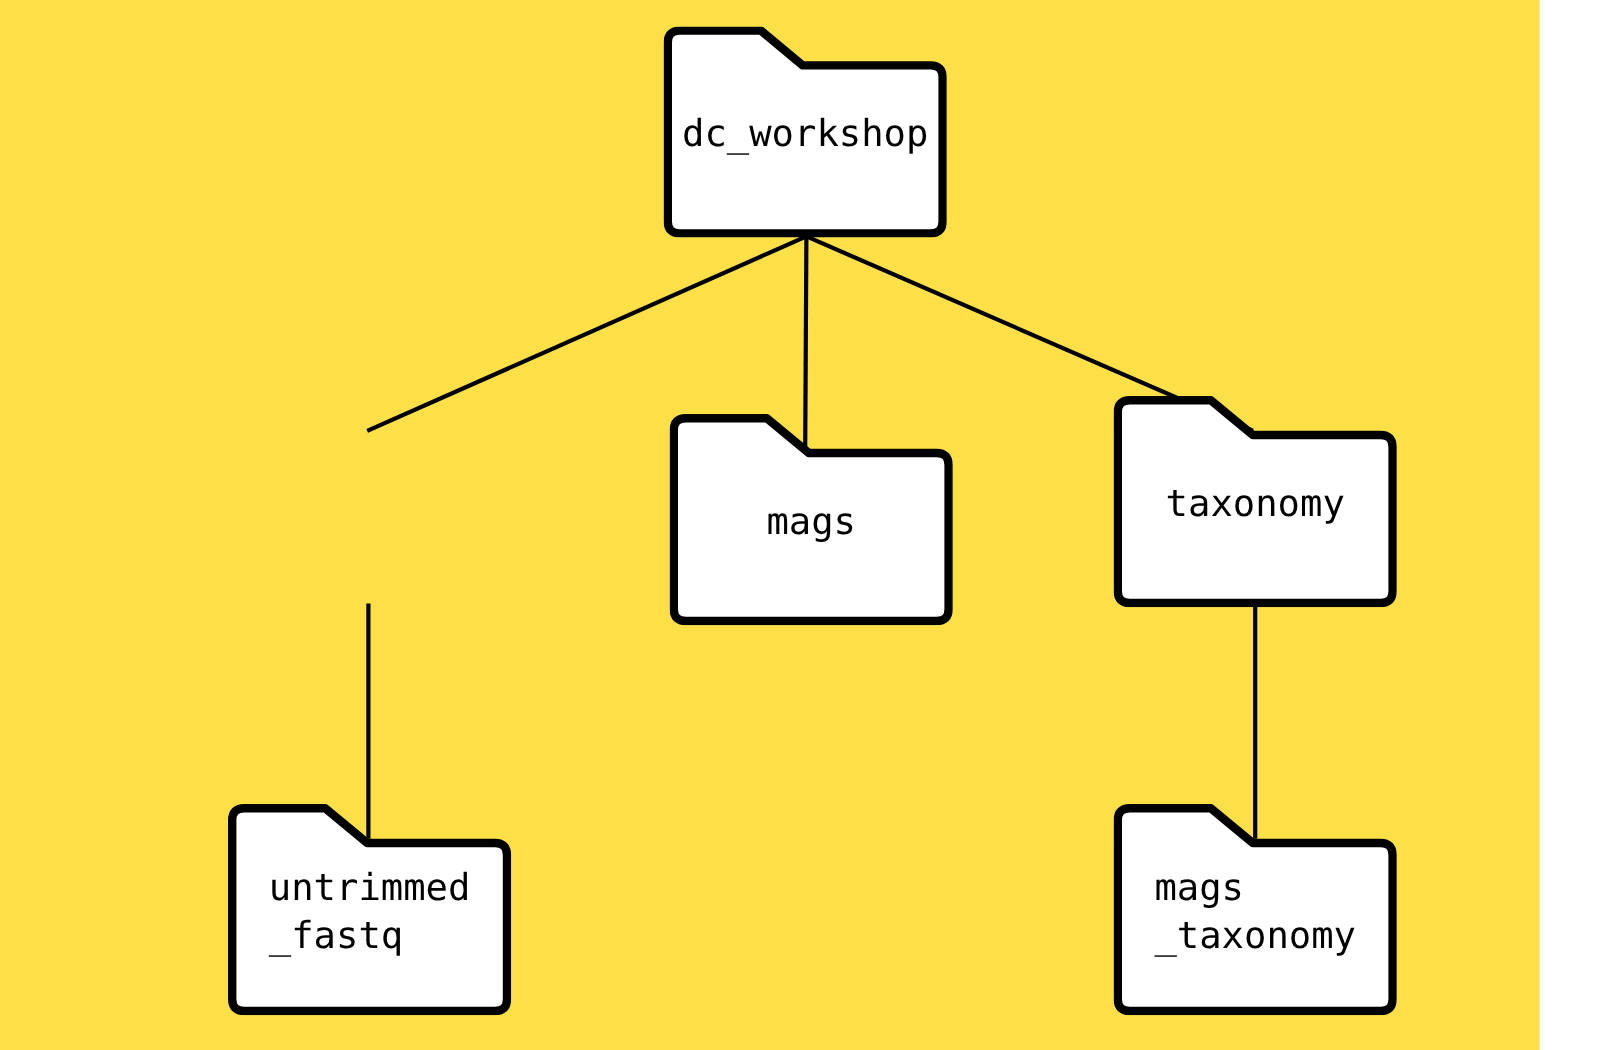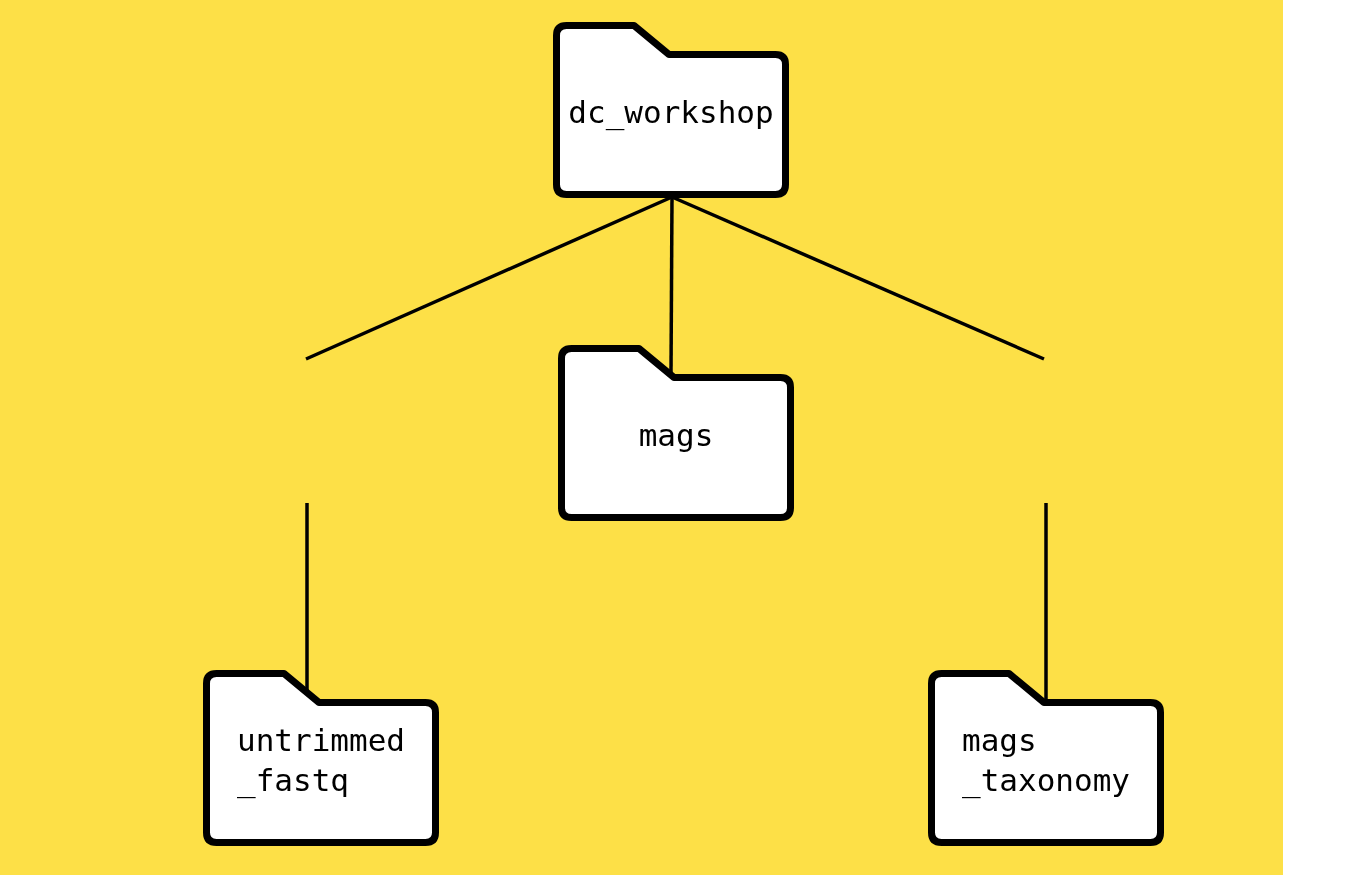--- a/index.html
+++ b/index.html
@@ -63,21 +63,21 @@
     font-size: 31px;
     line-height: 40px;
     color: #000000;
     margin-top: 4px;
   }
   
   .pos-dc-workshop     { left: 553px; top: 22px;  }
   .pos-data            { left: 190px; top: 330px; }
   .pos-mags            { left: 558px; top: 345px; }
   .pos-taxonomy        { left: 928px; top: 330px; }
-  .pos-untrimmed-fastq { left: 203px; top: 670px; }
+  .pos-untrimmed-fastq { left: 190px; top: 670px; }
   .pos-mags-taxonomy   { left: 928px; top: 670px; }
 </style>
 </head>
 <body>
 
 <div class="canvas">
 
   <svg class="connectors" viewBox="0 0 1345 875" xmlns="http://www.w3.org/2000/svg">
     <line x1="672" y1="197" x2="306" y2="359"></line>
     <line x1="672" y1="197" x2="671" y2="374"></line>
@@ -98,20 +98,28 @@
 
   <div class="folder pos-mags">
     <svg class="folder-shape" viewBox="0 0 236 176" xmlns="http://www.w3.org/2000/svg">
       <path d="M 13.5 3.5 L 81 3.5 L 116 32.5 L 222.5 32.5 Q 232.5 32.5 232.5 42.5 L 232.5 162.5 Q 232.5 172.5 222.5 172.5 L 13.5 172.5 Q 3.5 172.5 3.5 162.5 L 3.5 13.5 Q 3.5 3.5 13.5 3.5 Z"></path>
     </svg>
     <div class="folder-label">
       <span>mags</span>
     </div>
   </div>
 
+  <div class="folder pos-taxonomy">
+    <svg class="folder-shape" viewBox="0 0 236 176" xmlns="http://www.w3.org/2000/svg">
+      <path d="M 13.5 3.5 L 81 3.5 L 116 32.5 L 222.5 32.5 Q 232.5 32.5 232.5 42.5 L 232.5 162.5 Q 232.5 172.5 222.5 172.5 L 13.5 172.5 Q 3.5 172.5 3.5 162.5 L 3.5 13.5 Q 3.5 3.5 13.5 3.5 Z"></path>
+    </svg>
+    <div class="folder-label">
+      <span>taxonomy</span>
+    </div>
+  </div>
 
   <div class="folder pos-untrimmed-fastq">
     <svg class="folder-shape" viewBox="0 0 236 176" xmlns="http://www.w3.org/2000/svg">
       <path d="M 13.5 3.5 L 81 3.5 L 116 32.5 L 222.5 32.5 Q 232.5 32.5 232.5 42.5 L 232.5 162.5 Q 232.5 172.5 222.5 172.5 L 13.5 172.5 Q 3.5 172.5 3.5 162.5 L 3.5 13.5 Q 3.5 3.5 13.5 3.5 Z"></path>
     </svg>
     <div class="folder-label">
       <span>untrimmed
 _fastq</span>
     </div>
   </div>

